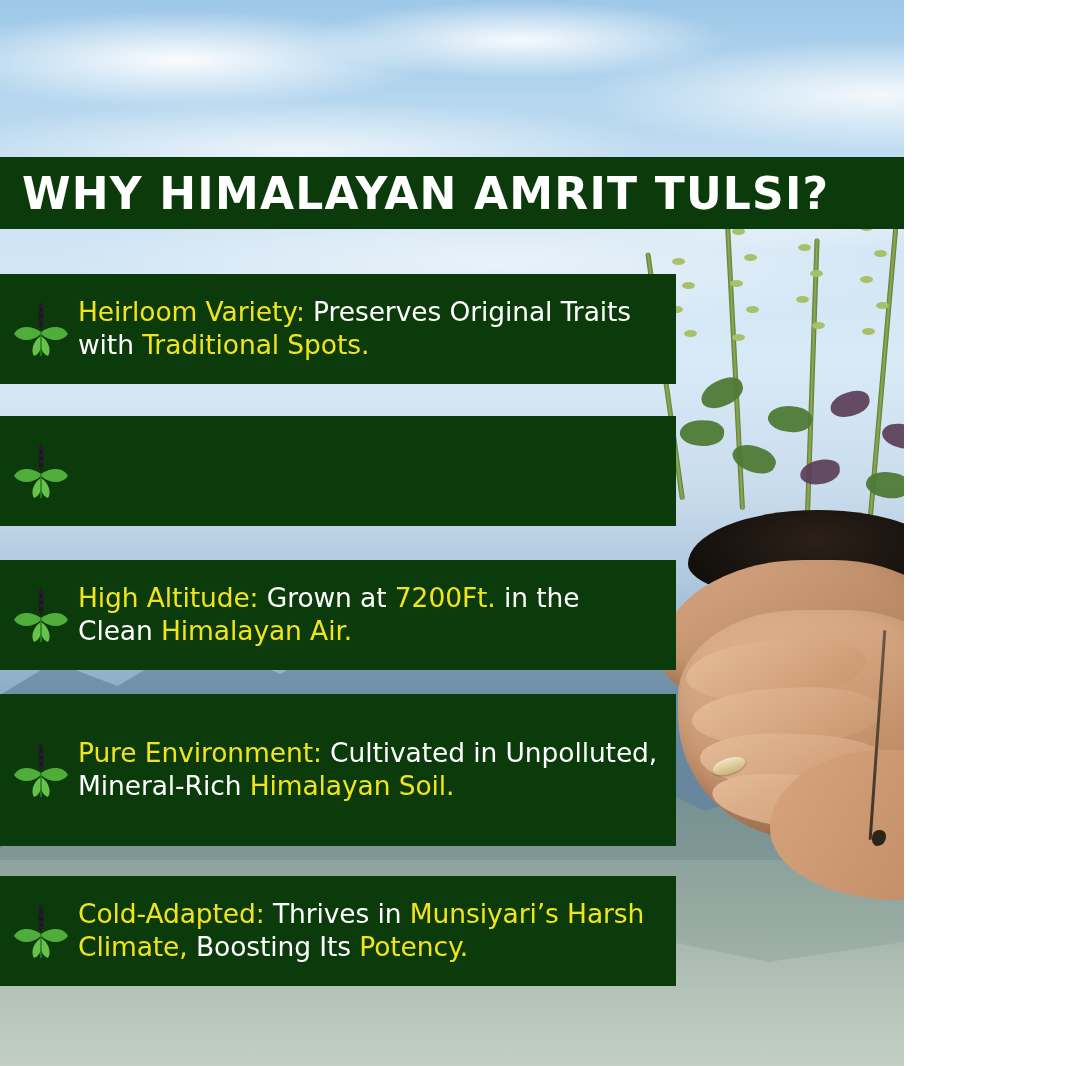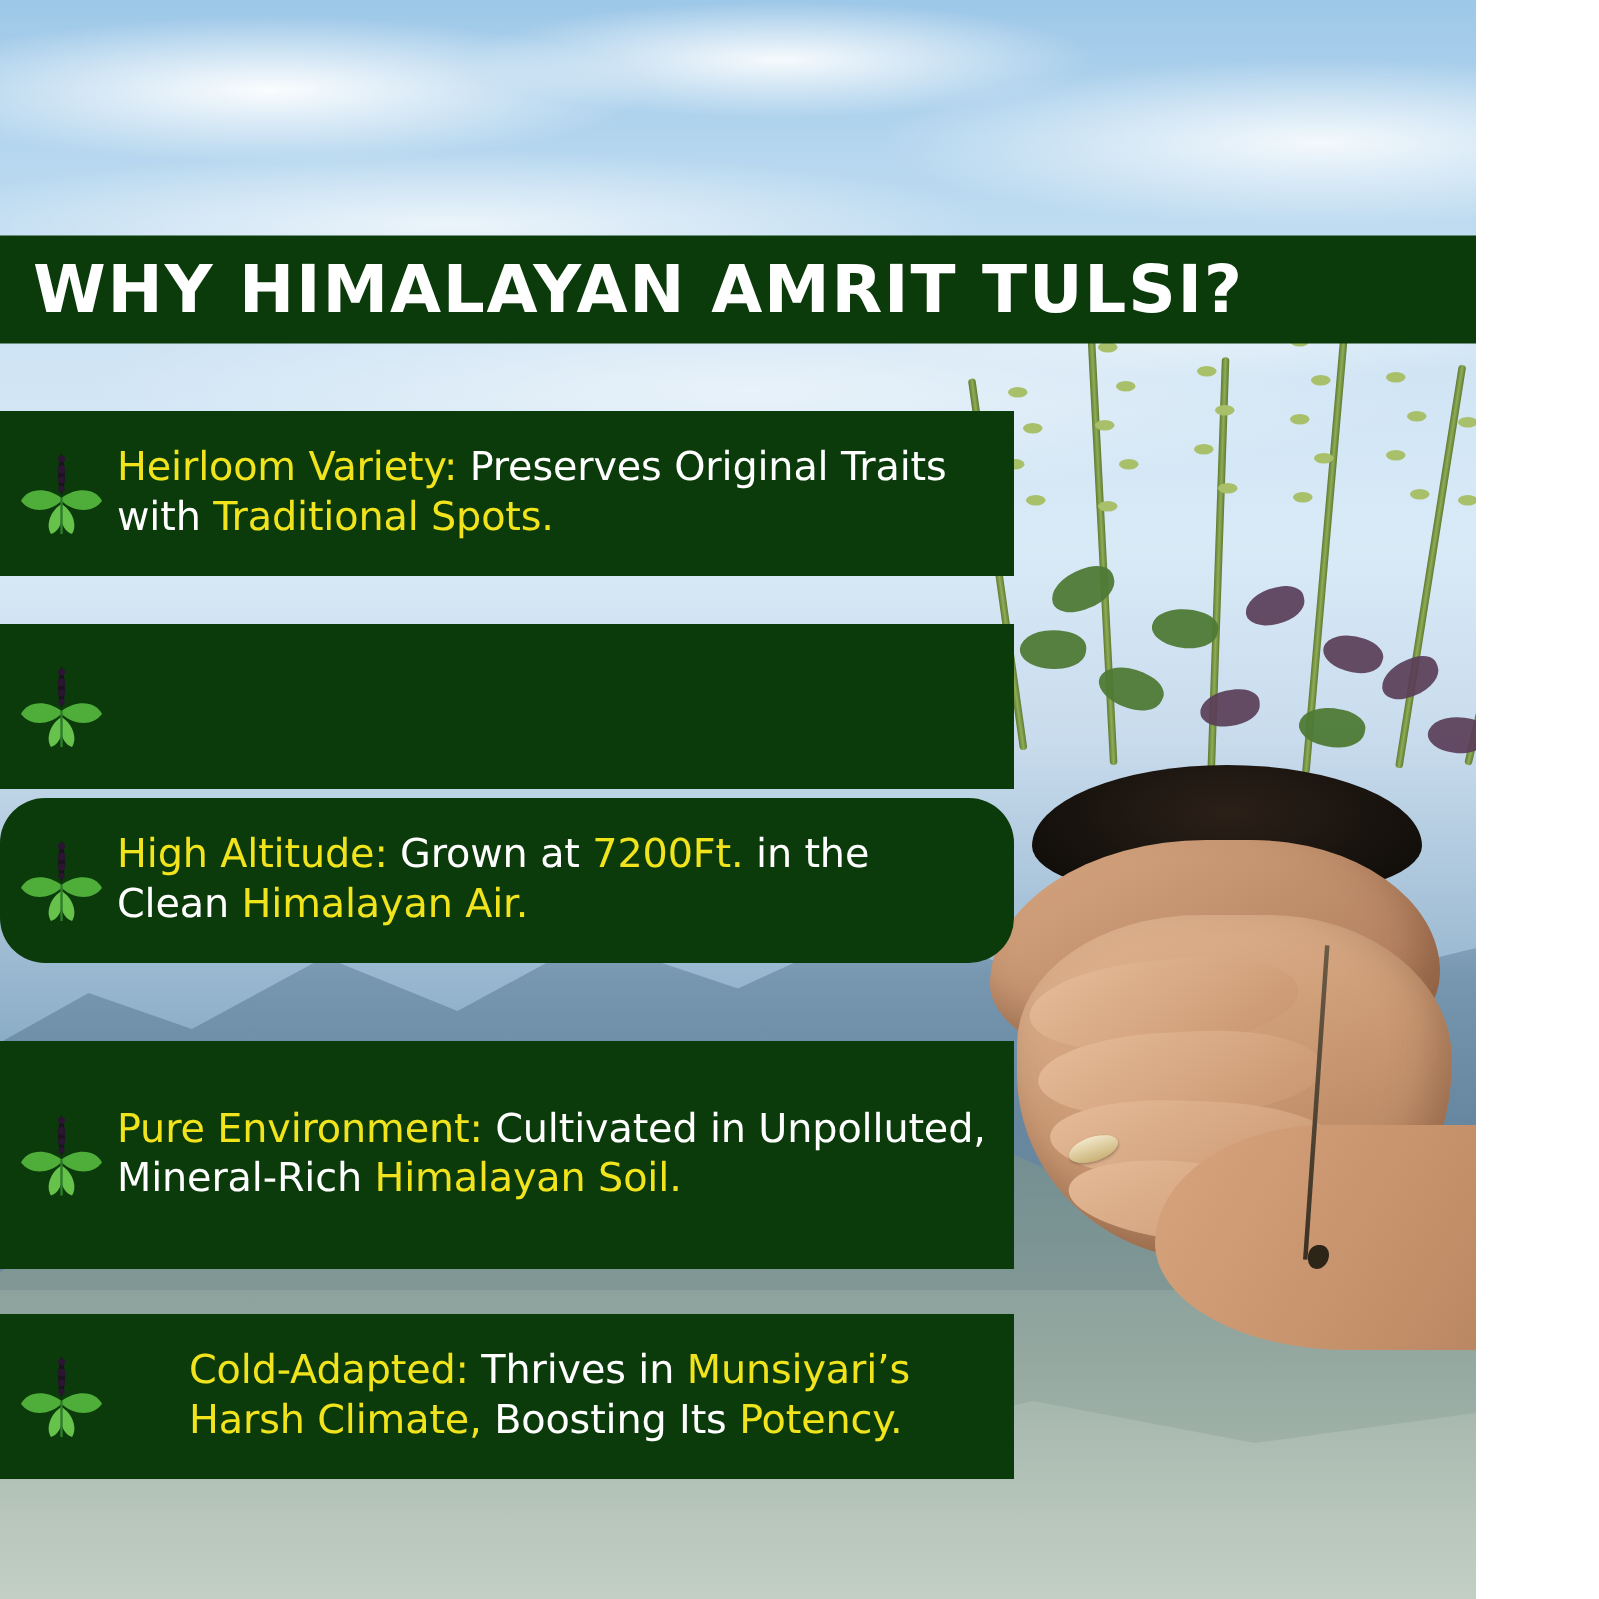--- a/index.html
+++ b/index.html
@@ -2,21 +2,21 @@
 <html><head>
 <meta charset="utf-8">
 <style>
   html, body {
     margin: 0;
     padding: 0;
     background: #ffffff;
   }
   #poster {
     position: relative;
-    width: 984px;
+    width: 904px;
     height: 1066px;
     overflow: hidden;
     font-family: "DejaVu Sans", sans-serif;
   }
 
   
   .bg {
     position: absolute;
     inset: 0;
     background:
@@ -241,23 +241,23 @@
     color: #f2e41c;
     font-weight: 400;
   }
   .feature-text .plain {
     font-weight: 400;
   }
 
   
   #f1 { top: 274px; width: 676px; height: 110px; }
   #f2 { top: 416px; width: 676px; height: 110px; }
-  #f3 { top: 532px; width: 676px; height: 110px; border-radius: 30px; }
+  #f3 { top: 560px; width: 676px; height: 110px; }
   #f4 { top: 694px; width: 676px; height: 152px; }
-  #f5 { top: 876px; width: 676px; height: 110px; gap: 48px; }
+  #f5 { top: 876px; width: 676px; height: 110px; }
 </style>
 </head>
 <body>
 
 <div id="poster">
 
   <div class="bg"></div>
   <div class="clouds"></div>
   <div class="ridge1"></div>
   <div class="ridge2"></div>

